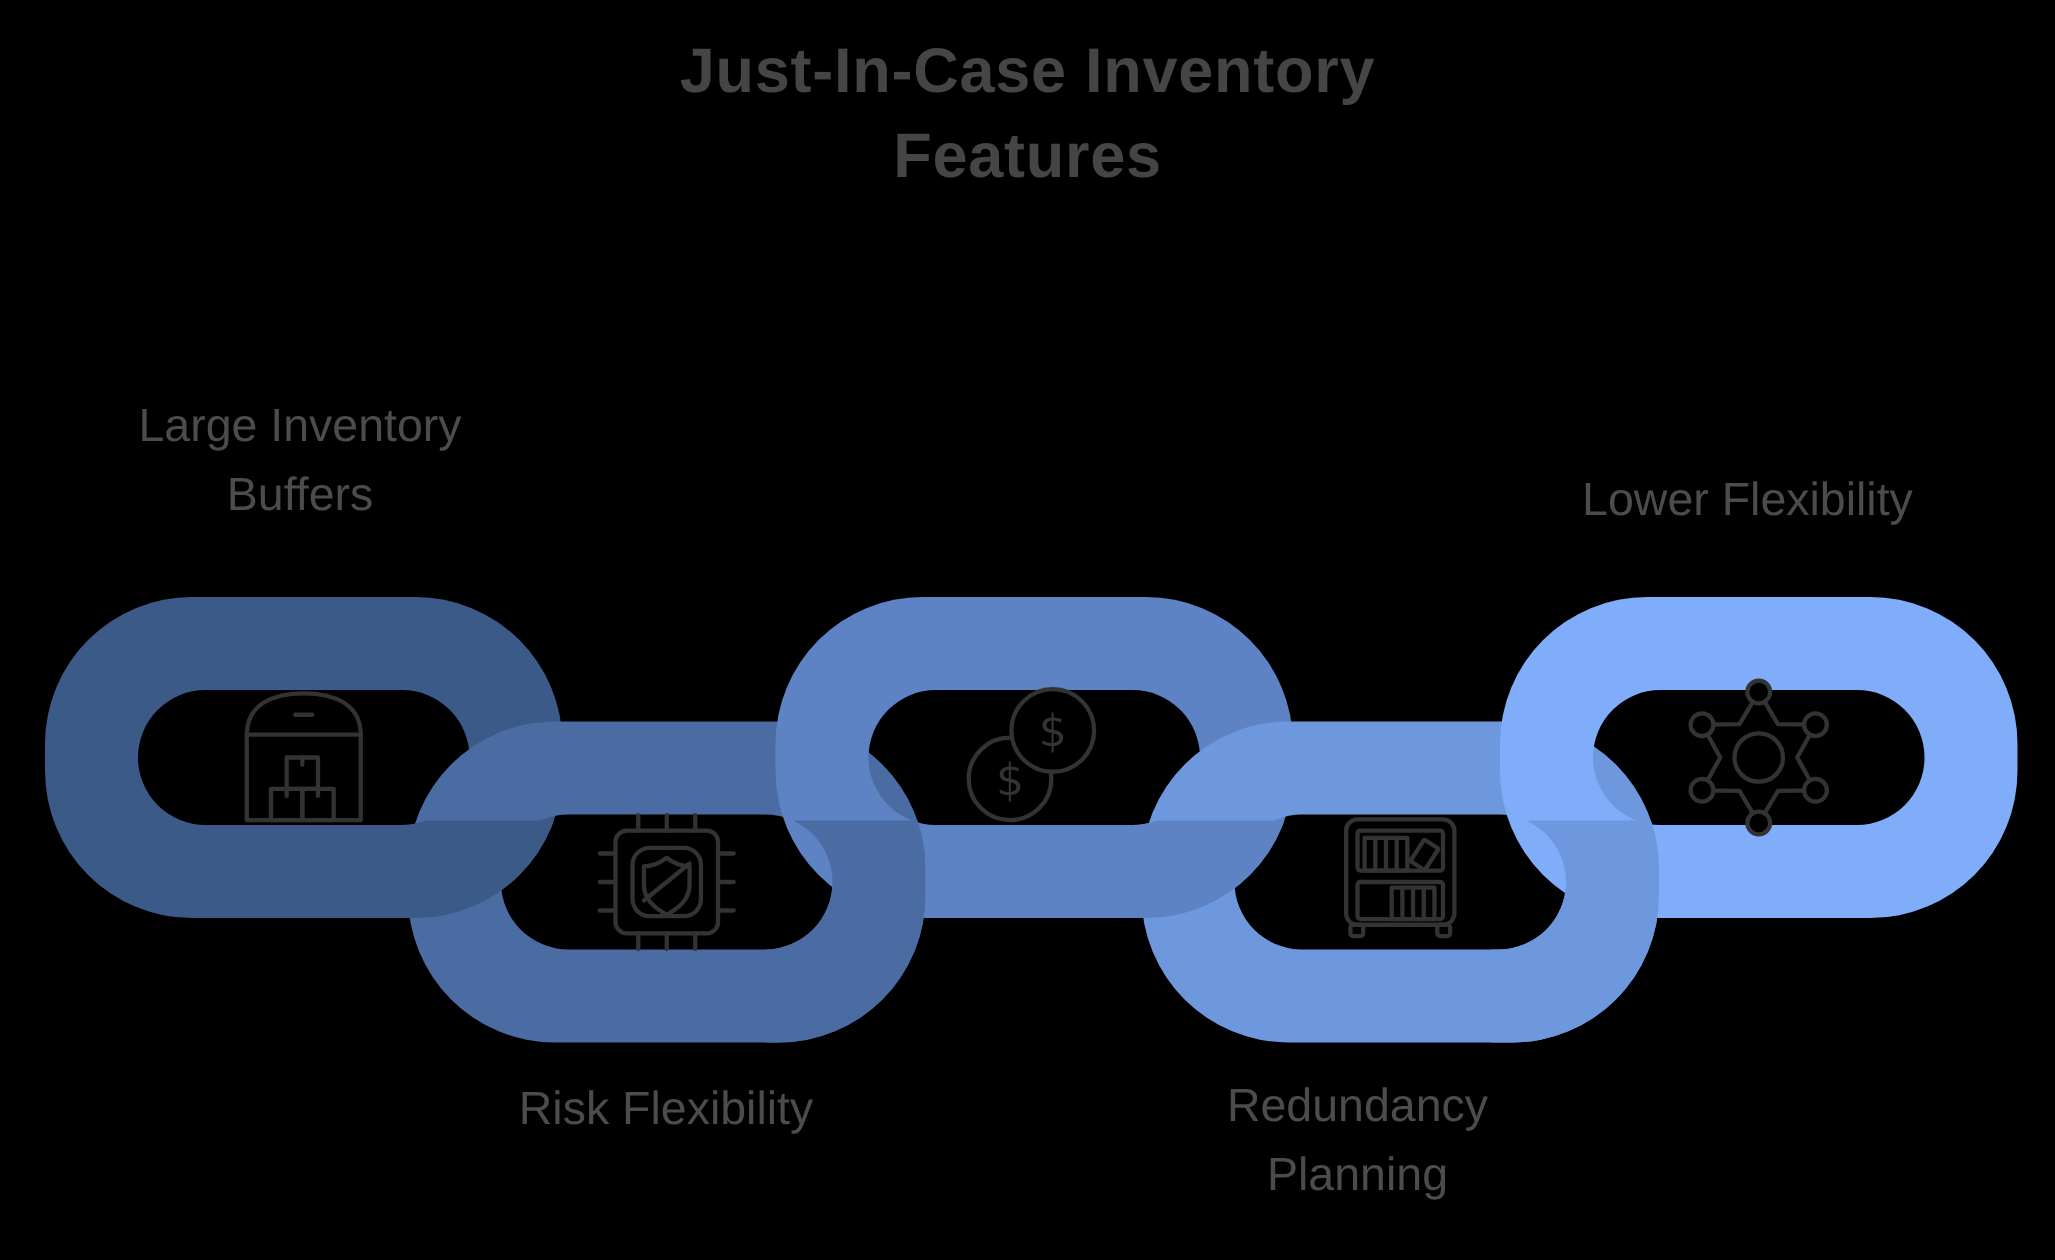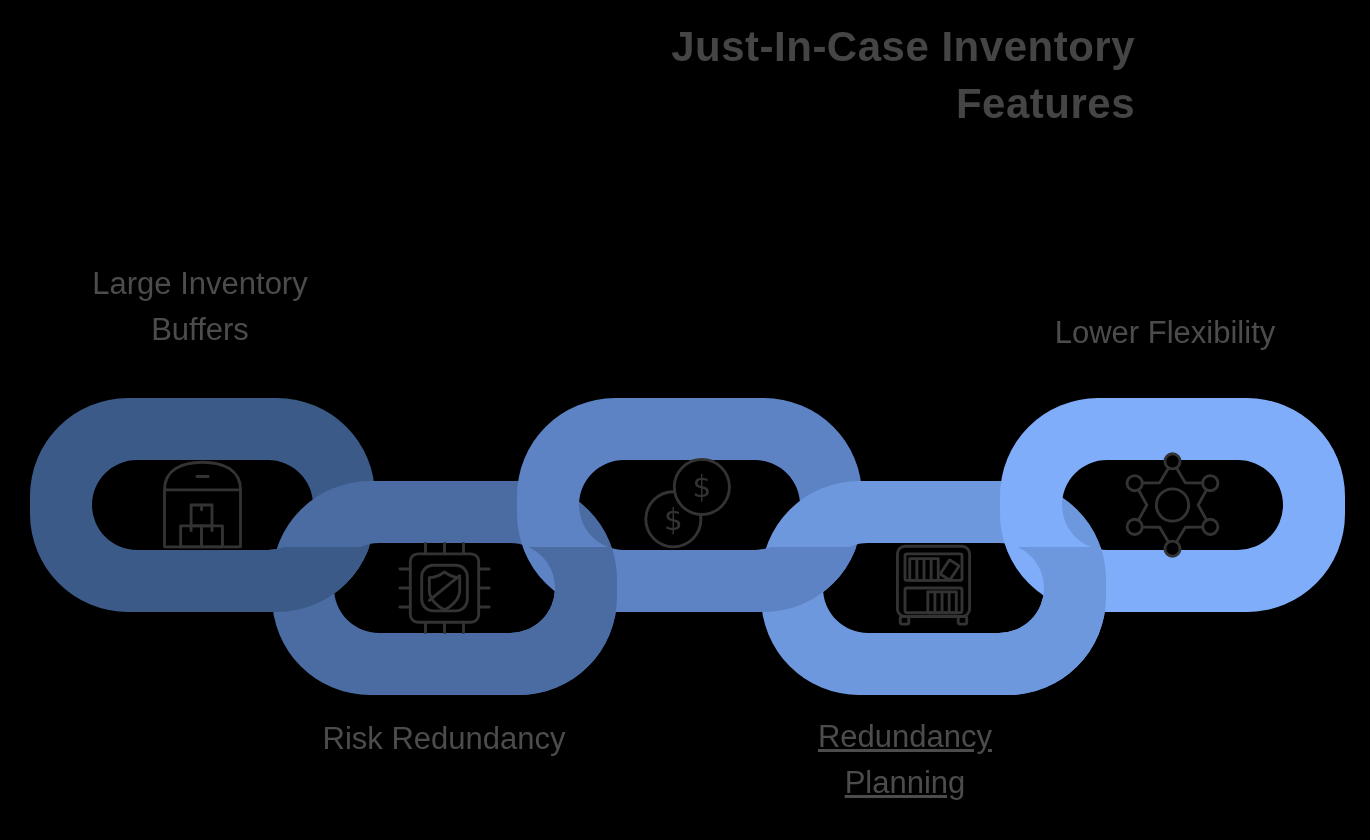--- a/index.html
+++ b/index.html
@@ -15,21 +15,21 @@
     font-family: "Liberation Sans", sans-serif;
     position: relative;
     overflow: hidden;
   }
   .stage { position: absolute; inset: 0; width: 1370px; height: 840px; }
   .title {
     position: absolute;
     left: 685px; top: 18px;
     transform: translateX(-50%);
     width: 900px;
-    text-align: right;
+    text-align: center;
     font-size: 42px;
     font-weight: bold;
     line-height: 57px;
     color: var(--title-color);
     white-space: pre-line;
     letter-spacing: 0.5px;
   }
   .link-label {
     position: absolute;
     transform: translateX(-50%);
@@ -37,21 +37,21 @@
     text-align: center;
     font-size: 31px;
     line-height: 46px;
     color: var(--label-color);
     white-space: pre-line;
   }
   #label-0 { left: 200px;  top: 261px; }
   #label-2 { left: 679px;  top: 261px; }
   #label-4 { left: 1165px; top: 310px; }
   #label-1 { left: 444px;  top: 716px; }
-  #label-3 { left: 905px;  top: 714px; text-decoration: underline; }
+  #label-3 { left: 905px;  top: 714px; }
   svg.chain-svg { position: absolute; left: 0; top: 0; }
   #icons path, #icons rect, #icons circle, #icons polygon {
     stroke: var(--icon-stroke);
     fill: none;
     stroke-width: 3;
     stroke-linecap: round;
     stroke-linejoin: round;
   }
   #icons .fill-bg { fill: var(--bg); }
   #icons text.coin-text {
@@ -144,18 +144,18 @@
         <circle class="fill-bg" cx="50" cy="96" r="8"></circle>
         <circle class="fill-bg" cx="10.2" cy="73" r="8"></circle>
         <circle class="fill-bg" cx="10.2" cy="27" r="8"></circle>
         <circle class="fill-bg" cx="50" cy="50" r="17"></circle>
       </g>
     </g>
   </svg>
 
   <div class="link-label" id="label-0">Large Inventory
 Buffers</div>
-  <div class="link-label" id="label-1">Risk Redundancy</div>
+  <div class="link-label" id="label-1">Risk Flexibility</div>
   <div class="link-label" id="label-3">Redundancy
 Planning</div>
   <div class="link-label" id="label-4">Lower Flexibility</div>
 
 </div>
 
 </body></html>

